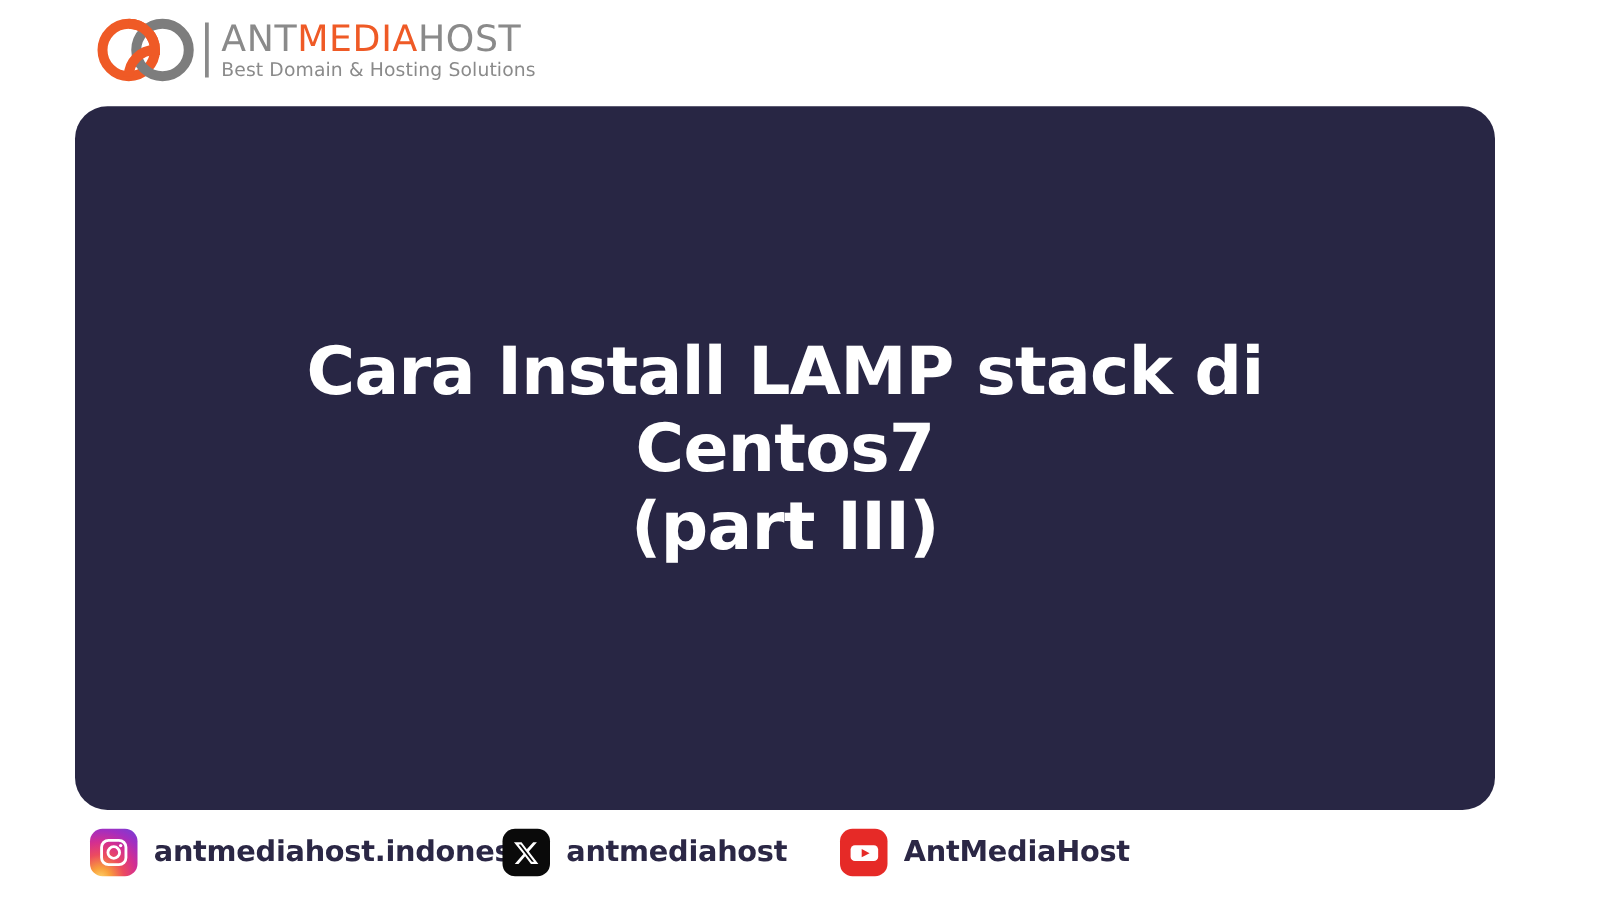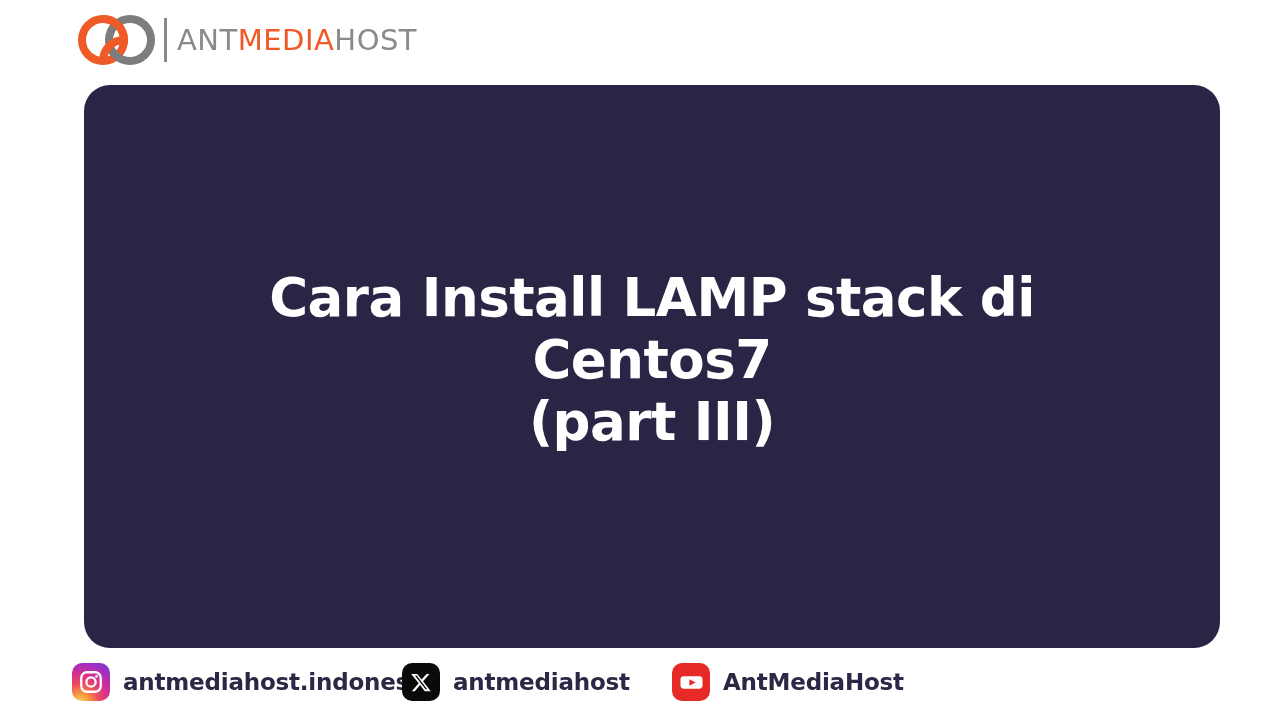--- a/index.html
+++ b/index.html
@@ -42,21 +42,21 @@
   .brand-tagline {
     font-size:15px; line-height:18px;
     color:#8a8a8a; font-weight:400;
     letter-spacing:.1px; white-space:nowrap;
     margin-top:1px;
   }
 
   
   .hero-card {
     position:absolute;
-    left:84px; top:85px;
+    left:60px; top:85px;
     width:1136px; height:563px;
     background:#282644;
     border-radius:26px;
     display:flex;
     align-items:center;
     justify-content:center;
   }
   .hero-title {
     color:#ffffff;
     font-weight:bold;
@@ -119,20 +119,21 @@
 
   <div class="brand">
     <svg class="brand-mark" viewBox="0 0 88 52">
       <circle cx="31" cy="26" r="21" fill="none" stroke="#ef5a26" stroke-width="8"></circle>
       <circle cx="58" cy="26" r="21" fill="none" stroke="#7d7d7d" stroke-width="8"></circle>
       <path d="M 31 5 A 21 21 0 0 1 52 26 A 21 21 0 0 0 31 47" fill="none" stroke="#ef5a26" stroke-width="8" stroke-linecap="butt"></path>
     </svg>
     <div class="brand-divider"></div>
     <div class="brand-text">
       <div class="brand-name"><span class="seg-ant">ANT</span><span class="seg-media">MEDIA</span><span class="seg-host">HOST</span></div>
+      <div class="brand-tagline">Best Domain &amp; Hosting Solutions</div>
     </div>
   </div>
 
   <div class="hero-card">
     <div class="hero-title">Cara Install LAMP stack di Centos7
 (part III)</div>
   </div>
 
   <div class="social-row">
 

